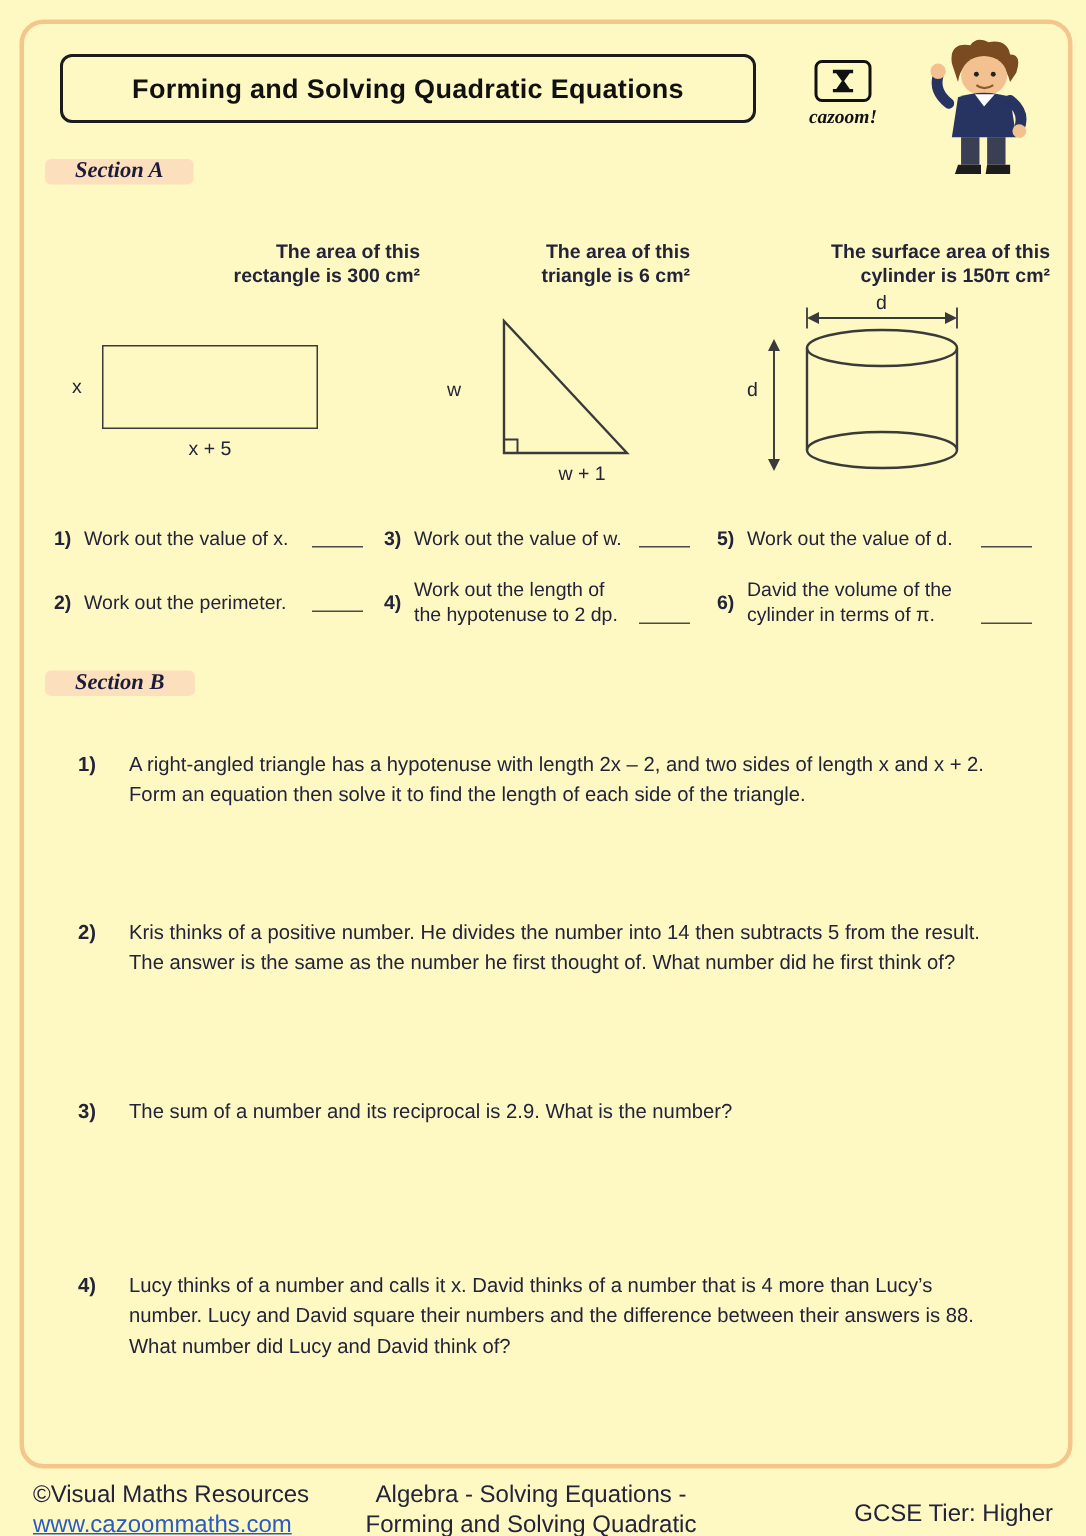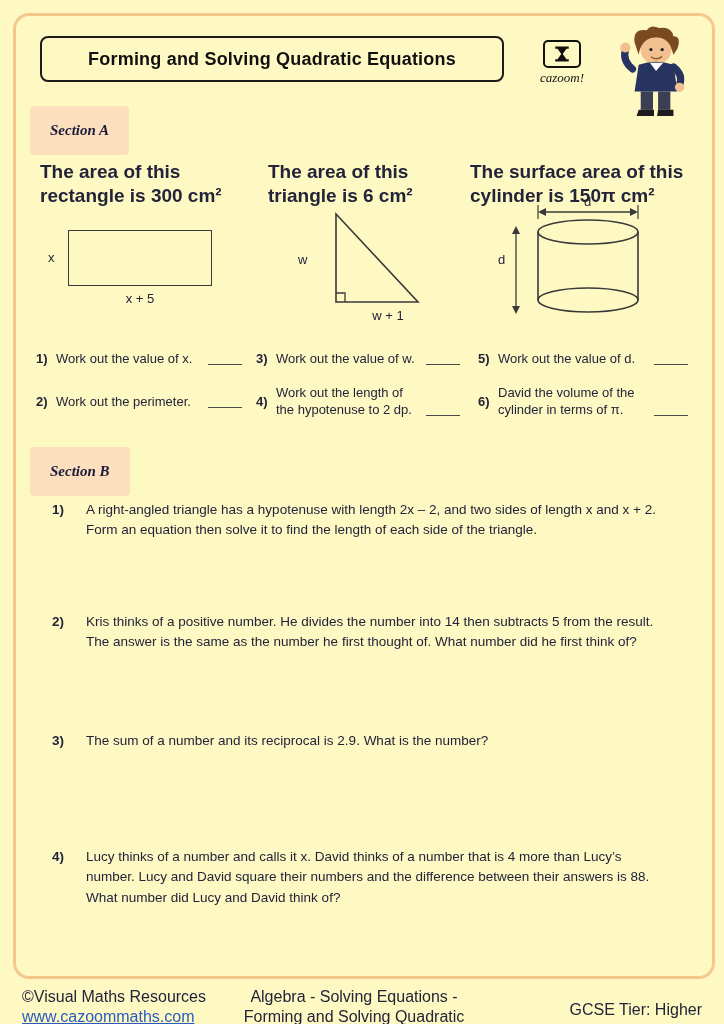--- a/index.html
+++ b/index.html
@@ -16,31 +16,31 @@
     position:absolute;left:40px;top:36px;width:464px;height:46px;
     border:2.5px solid #1c1c1c;border-radius:8px;box-sizing:border-box;
     display:flex;align-items:center;justify-content:center;
     font-size:18px;font-weight:bold;letter-spacing:.2px;color:#111;
   }
   .logo{position:absolute;left:538px;top:40px;width:48px;text-align:center;}
   .logo-box{
     width:38px;height:28px;margin:0 auto;border:2px solid #111;border-radius:5px;
     display:flex;align-items:center;justify-content:center;box-sizing:border-box;
   }
-  .logo-text{font-family:"Liberation Serif",serif;font-weight:normal;font-style:italic;
+  .logo-text{font-family:"Liberation Serif",serif;font-weight:bold;font-style:italic;
     font-size:13px;color:#111;margin-top:2px;}
   .mascot{position:absolute;left:612px;top:24px;width:84px;height:94px;}
   
   .sec-label{
     position:absolute;left:30px;background:#fce0bd;border-radius:4px;
-    padding:16px 20px;font-family:"Liberation Serif",serif;font-weight:bold;
+    padding:0 20px;font-family:"Liberation Serif",serif;font-weight:bold;
     font-style:italic;font-size:15px;color:#1c1c3a;
   }
   
-  .capt{position:absolute;text-align:left;font-size:19px;font-weight:bold;line-height:1.25;}
+  .capt{position:absolute;text-align:right;font-size:13px;font-weight:bold;line-height:1.25;}
   .dlabel{position:absolute;font-size:13px;}
   .dlabel.center{text-align:center;}
   .rect-shape{position:absolute;left:68px;top:230px;width:144px;height:56px;
     border:1.5px solid #3a3a3a;box-sizing:border-box;}
   .dsvg{position:absolute;}
   
   .qa{position:absolute;display:flex;align-items:center;font-size:13px;}
   .qa .qnum{flex:0 0 20px;font-weight:bold;align-self:center;}
   .qa .qtext{line-height:1.32;}
   .qa .blank{margin-left:auto;width:34px;height:13px;border-bottom:1.2px solid #4a4a4a;

